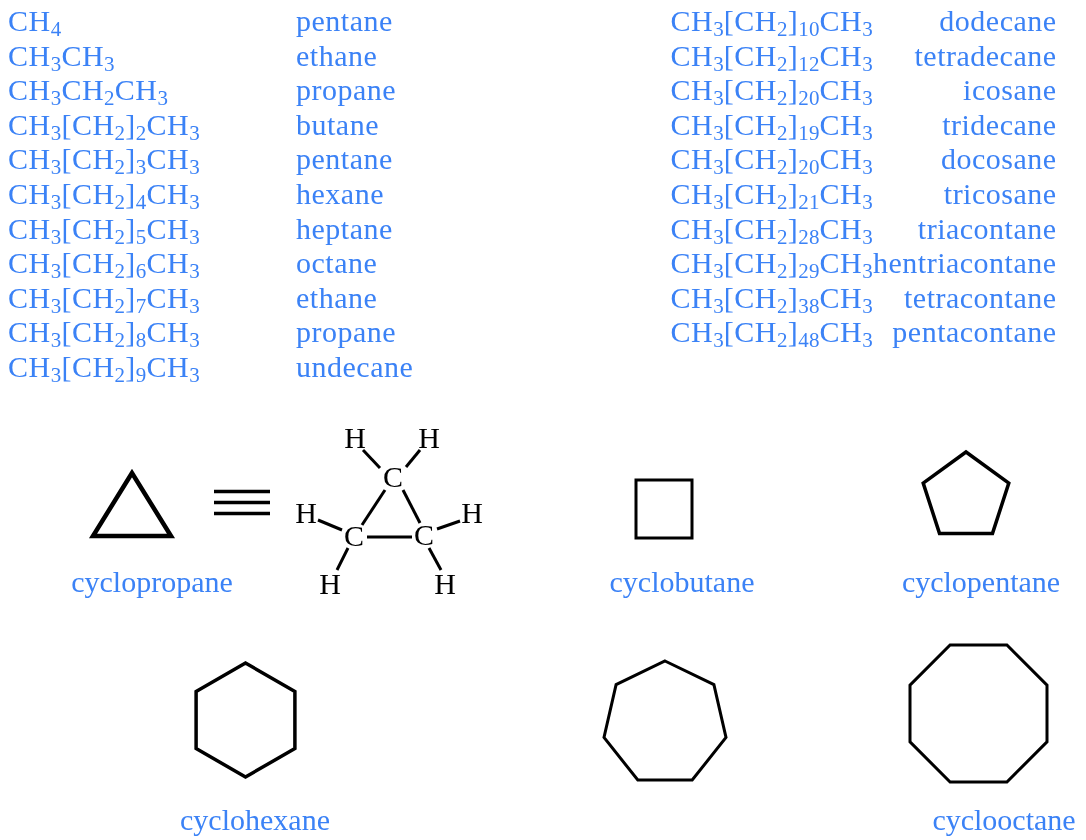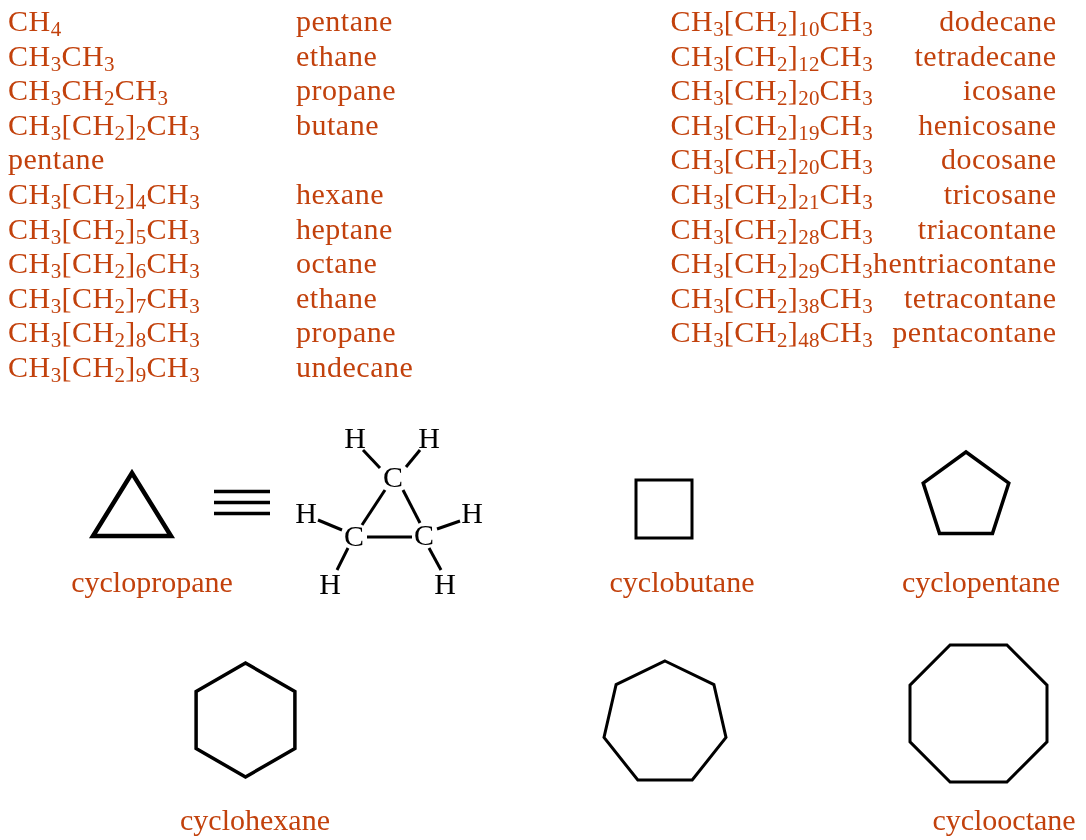--- a/index.html
+++ b/index.html
@@ -3,21 +3,21 @@
 <meta charset="utf-8">
 <style>
   html, body { margin: 0; padding: 0; background: #ffffff; }
   .page {
     position: relative;
     width: 1086px;
     height: 840px;
     background: #ffffff;
     overflow: hidden;
     font-family: "Liberation Serif", "DejaVu Serif", serif;
-    color: #c2410c;
+    color: #3b82f6;
   }
 
   
   .alkane-table { position: absolute; top: 4px; }
   #alkane-table-left  { left: 8px;   --fw: 288px; }
   #alkane-table-right { left: 588px; text-align: right; --fw: 285px; }
   .alk-row {
     display: grid;
     grid-template-columns: var(--fw) auto;
     height: 34.6px;
@@ -79,20 +79,21 @@
       </div>
       <div class="alk-row">
         <span class="alk-formula">CH<sub>3</sub>CH<sub>2</sub>CH<sub>3</sub></span>
         <span class="alk-name">propane</span>
       </div>
       <div class="alk-row">
         <span class="alk-formula">CH<sub>3</sub>[CH<sub>2</sub>]<sub>2</sub>CH<sub>3</sub></span>
         <span class="alk-name">butane</span>
       </div>
       <div class="alk-row">
+        <span class="alk-formula">CH<sub>3</sub>[CH<sub>2</sub>]<sub>3</sub>CH<sub>3</sub></span>
         <span class="alk-name">pentane</span>
       </div>
       <div class="alk-row">
         <span class="alk-formula">CH<sub>3</sub>[CH<sub>2</sub>]<sub>4</sub>CH<sub>3</sub></span>
         <span class="alk-name">hexane</span>
       </div>
       <div class="alk-row">
         <span class="alk-formula">CH<sub>3</sub>[CH<sub>2</sub>]<sub>5</sub>CH<sub>3</sub></span>
         <span class="alk-name">heptane</span>
       </div>
@@ -121,21 +122,21 @@
       <div class="alk-row">
         <span class="alk-formula">CH<sub>3</sub>[CH<sub>2</sub>]<sub>12</sub>CH<sub>3</sub></span>
         <span class="alk-name">tetradecane</span>
       </div>
       <div class="alk-row">
         <span class="alk-formula">CH<sub>3</sub>[CH<sub>2</sub>]<sub>20</sub>CH<sub>3</sub></span>
         <span class="alk-name">icosane</span>
       </div>
       <div class="alk-row">
         <span class="alk-formula">CH<sub>3</sub>[CH<sub>2</sub>]<sub>19</sub>CH<sub>3</sub></span>
-        <span class="alk-name">henicosane</span>
+        <span class="alk-name">tridecane</span>
       </div>
       <div class="alk-row">
         <span class="alk-formula">CH<sub>3</sub>[CH<sub>2</sub>]<sub>20</sub>CH<sub>3</sub></span>
         <span class="alk-name">docosane</span>
       </div>
       <div class="alk-row">
         <span class="alk-formula">CH<sub>3</sub>[CH<sub>2</sub>]<sub>21</sub>CH<sub>3</sub></span>
         <span class="alk-name">tricosane</span>
       </div>
       <div class="alk-row">

